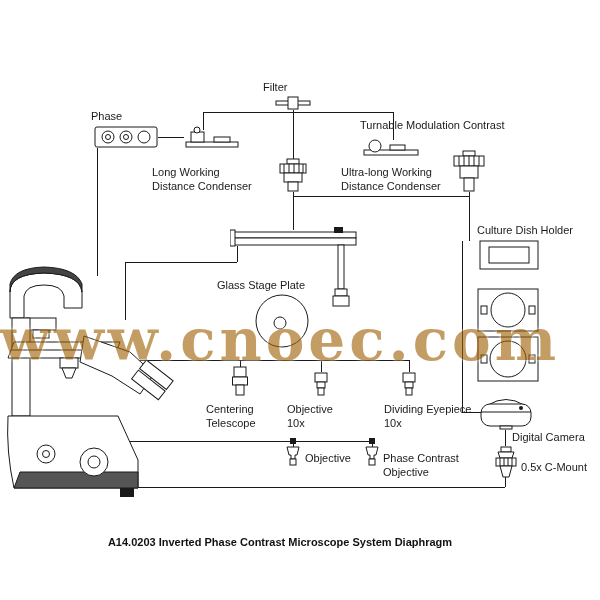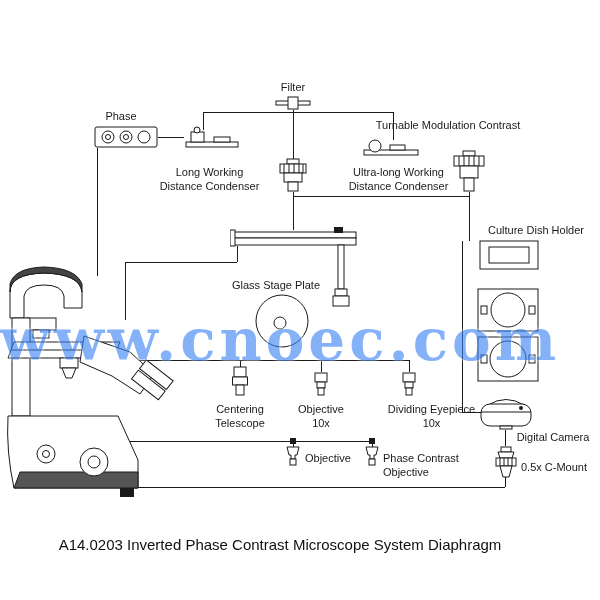--- a/index.html
+++ b/index.html
@@ -1,28 +1,28 @@
 <!DOCTYPE html>
 <html><head>
 <meta charset="utf-8">
 <style>
   * { margin:0; padding:0; box-sizing:border-box; }
   body { font-family:"Liberation Sans", sans-serif; background:#fff; }
   .canvas { position:relative; width:600px; height:600px; background:#ffffff; overflow:hidden; color:#1a1a1a; }
   .lbl { position:absolute; font-size:11px; line-height:1.25; white-space:pre-line; color:#1a1a1a; }
-  .c { text-align:center; }
+  .c { text-align:left; }
   .ln { position:absolute; background:#1a1a1a; }
   .dot { position:absolute; width:6px; height:6px; background:#1a1a1a; }
   .comp { position:absolute; }
   .watermark { position:absolute; left:0; width:516px; top:306px; text-align:center;
                font-family:"DejaVu Serif", serif; font-weight:bold; font-size:58px;
-               letter-spacing:4px; color:#3b82f6; opacity:.62;
+               letter-spacing:4px; color:#a16207; opacity:.62;
                text-shadow:0 0 2px #ffffff, 0 0 4px #ffffff; z-index:30; }
   .caption { position:absolute; left:20px; width:520px; top:536px; text-align:center;
-             font-weight:normal; font-size:15px; color:#111; }
+             font-weight:bold; font-size:11px; color:#111; }
 </style>
 </head>
 <body>
 
 <div class="canvas">
 
   <div class="ln" style="left:203px;top:112px;width:190px;height:1px"></div>
   <div class="ln" style="left:293px;top:110px;width:1px;height:50px"></div>
   <div class="ln" style="left:203px;top:112px;width:1px;height:18px"></div>
   <div class="ln" style="left:393px;top:112px;width:1px;height:28px"></div>

